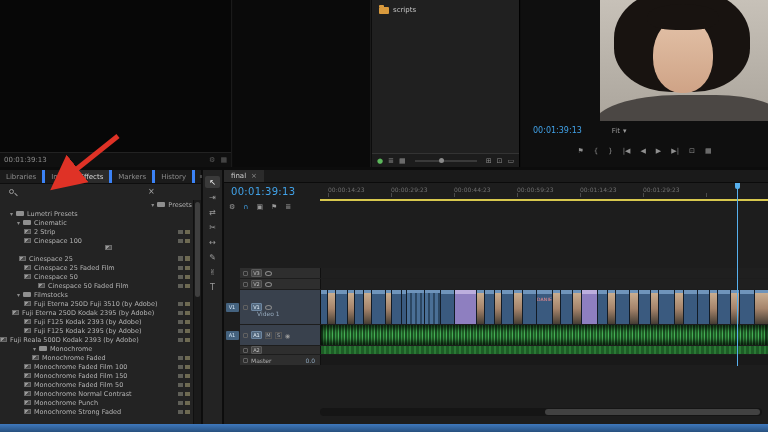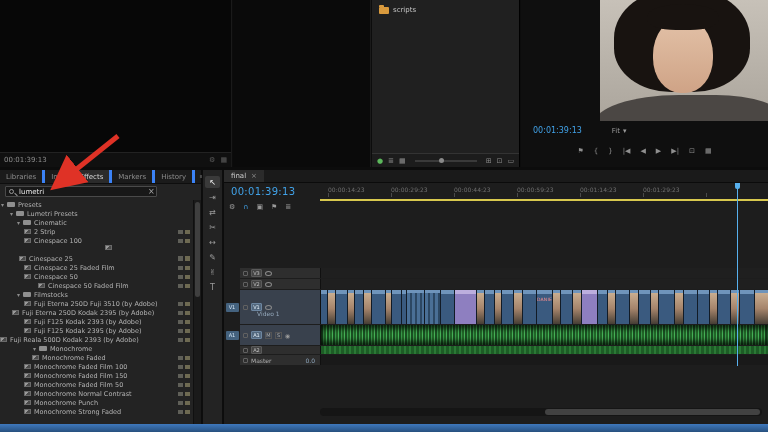--- a/index.html
+++ b/index.html
@@ -205,26 +205,25 @@
   <div class="panel effects-panel">
     <div class="fx-tabs" id="fx-tabs">
         <span class="fx-tab">Libraries</span>
         <span class="fx-tab">Info</span>
         <span class="fx-tab active">Effects</span>
         <span class="fx-tab">Markers</span>
         <span class="fx-tab">History</span>
         <span class="fx-menu">≡</span>
       </div>
     <div class="fx-search">
-      <input id="fx-search-input" value="lumetri" style="">
       <span class="mag"></span>
       <span class="clear">×</span>
     </div>
     <div class="fx-tree" id="fx-tree">
-        <div class="fx-row" style="padding-left: 1px;">
+        <div class="fx-row" style="padding-left: 13px; justify-content: flex-end;">
           <span class="twirl">▾</span>
           <span class="bin-ic"></span>
           <span class="fx-label">Presets</span>
         </div>
         <div class="fx-row" style="padding-left: 10px;">
           <span class="twirl">▾</span>
           <span class="bin-ic"></span>
           <span class="fx-label">Lumetri Presets</span>
         </div>
         <div class="fx-row" style="padding-left: 17px;">

